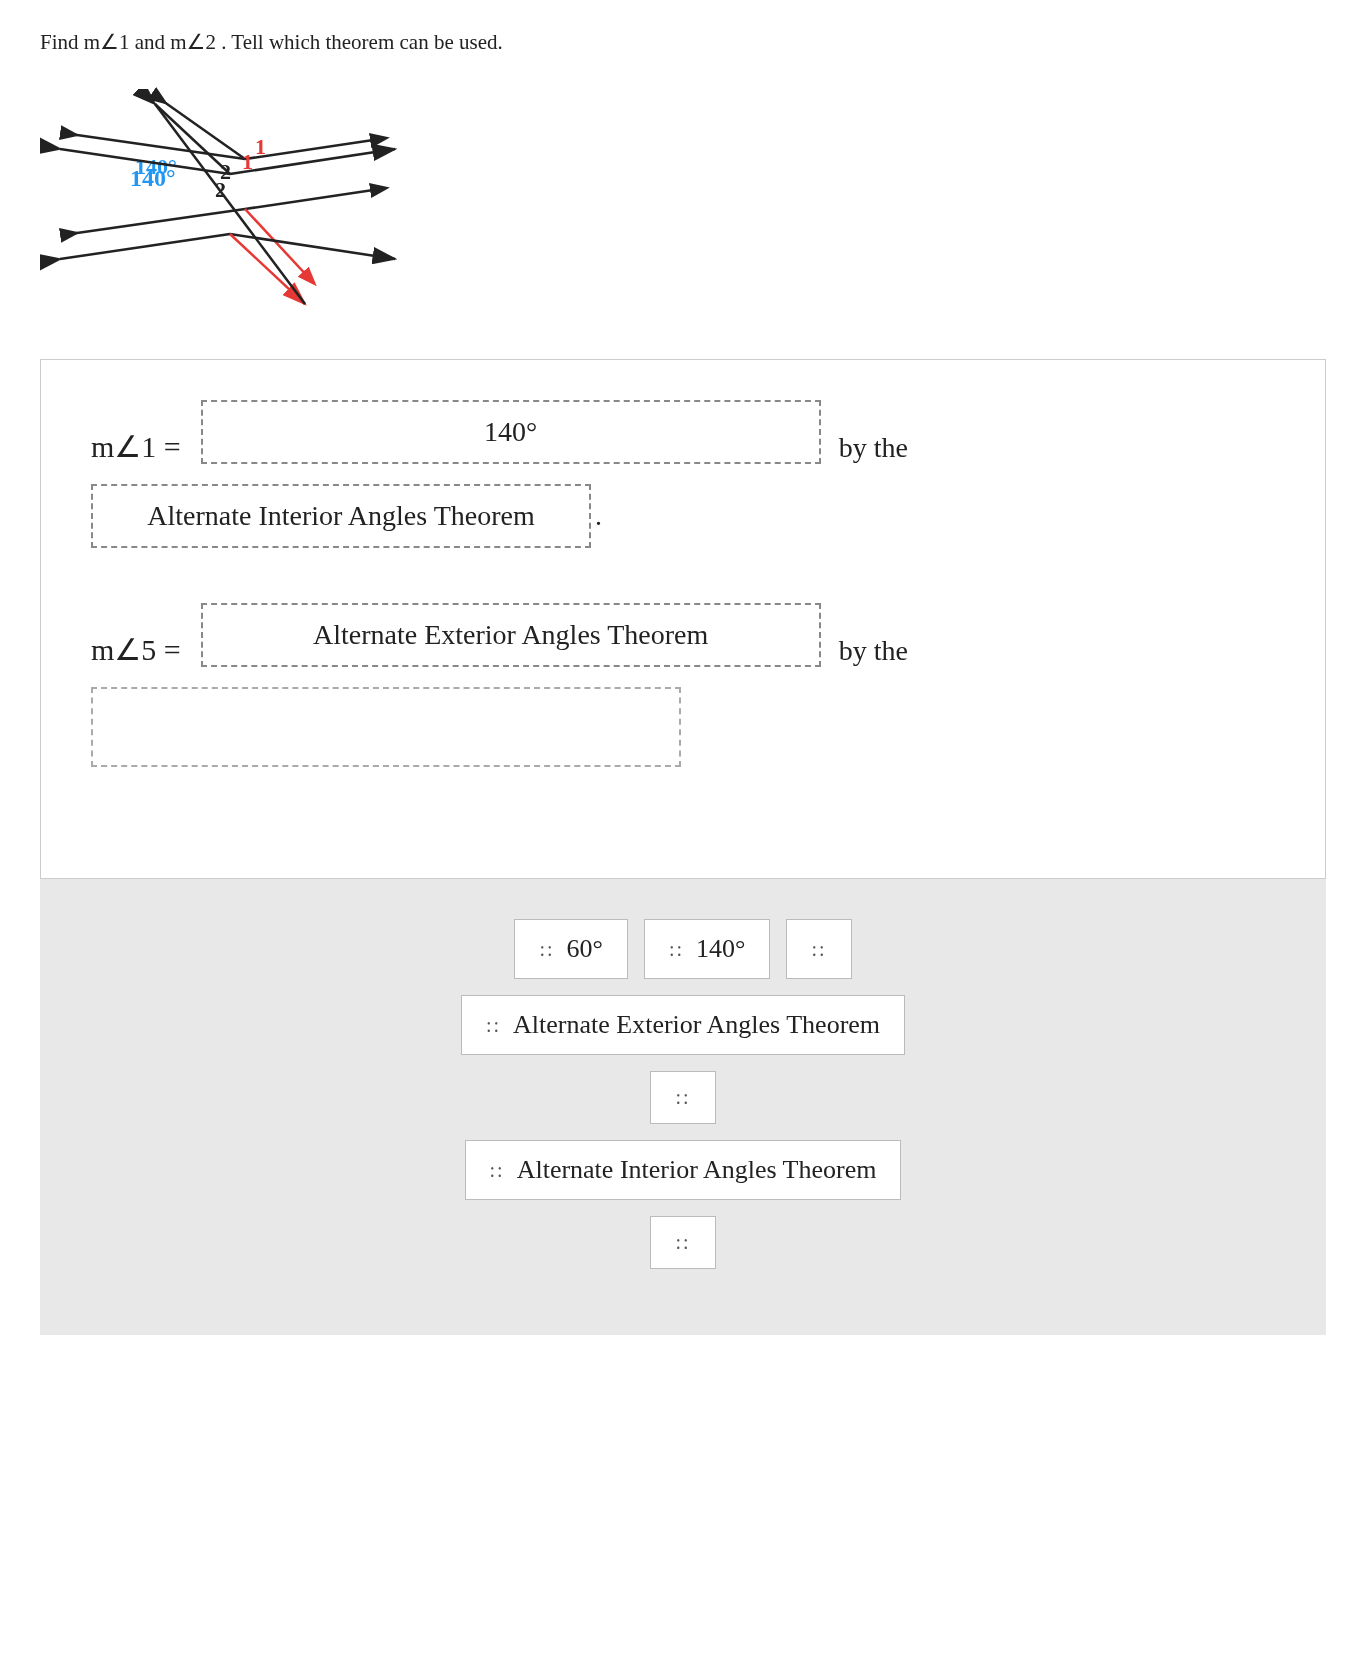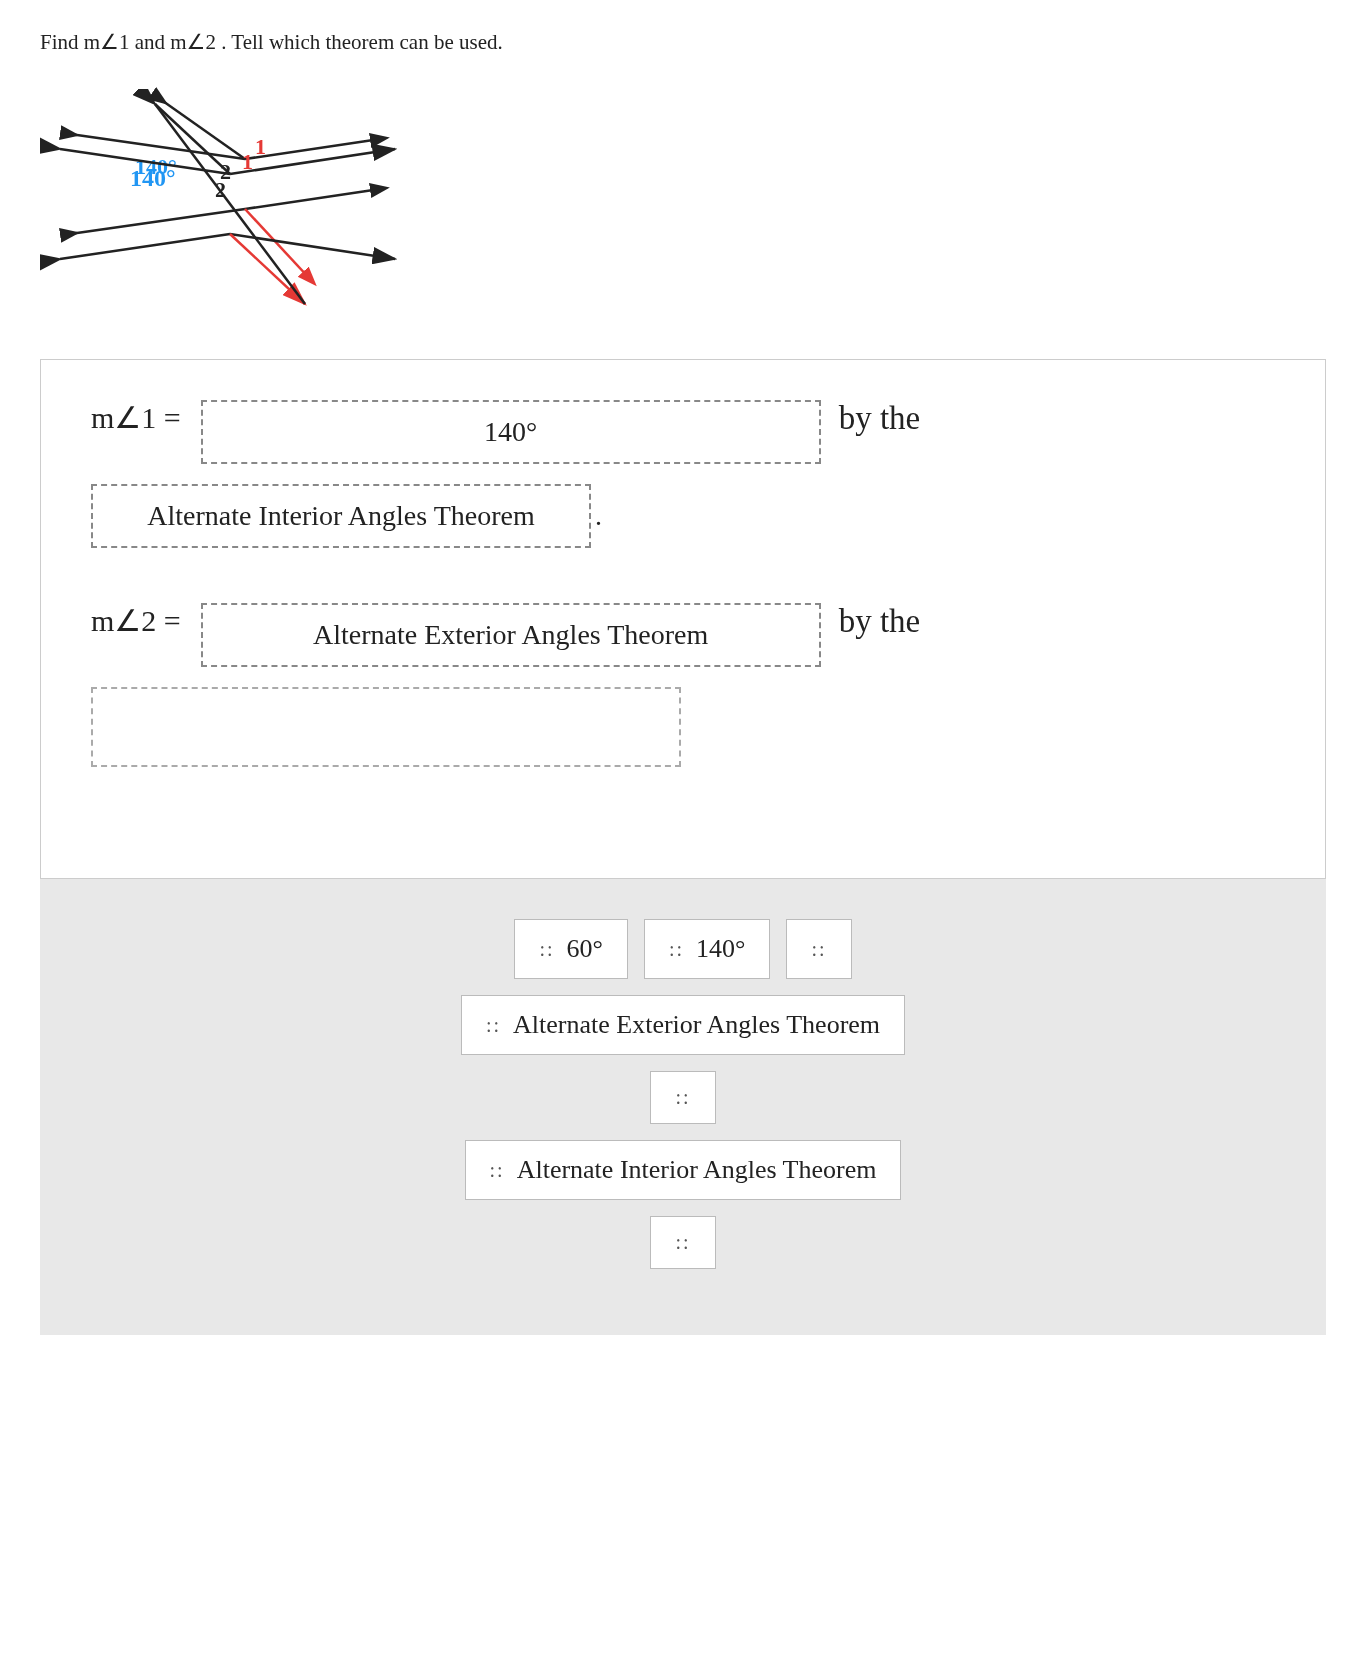--- a/index.html
+++ b/index.html
@@ -27,21 +27,21 @@
 
     .answer-area {
       border: 1px solid #ccc;
       padding: 40px 50px 50px 50px;
       margin-bottom: 0;
       min-height: 520px;
     }
 
     .equation-row {
       display: flex;
-      align-items: flex-start;
+      align-items: flex-end;
       margin-bottom: 20px;
       font-size: 30px;
     }
 
     .equation-label {
       margin-right: 20px;
       font-size: 30px;
       white-space: nowrap;
     }
 
@@ -56,21 +56,21 @@
     .dashed-box-wide {
       width: 620px;
     }
 
     .dashed-box-medium {
       width: 500px;
     }
 
     .by-the {
       margin-left: 18px;
-      font-size: 33px;
+      font-size: 28px;
     }
 
     .theorem-row {
       margin-bottom: 25px;
     }
 
     .empty-dashed-box {
       border: 2px dashed #aaa;
       width: 590px;
       height: 80px;
@@ -240,21 +240,21 @@
   <div class="theorem-row">
     <div class="dashed-box dashed-box-medium">
       <span>Alternate Interior Angles Theorem</span>
     </div>
     <span style="font-size:28px">.</span>
   </div>
 
   <div style="height: 30px;"></div>
 
   <div class="equation-row">
-    <span class="equation-label">m∠2 =</span>
+    <span class="equation-label">m∠5 =</span>
     <div class="dashed-box dashed-box-wide">
       <span>Alternate Exterior Angles Theorem</span>
     </div>
     <span class="by-the">by the</span>
   </div>
 
   <div class="empty-dashed-box"></div>
 
 </div>
 

